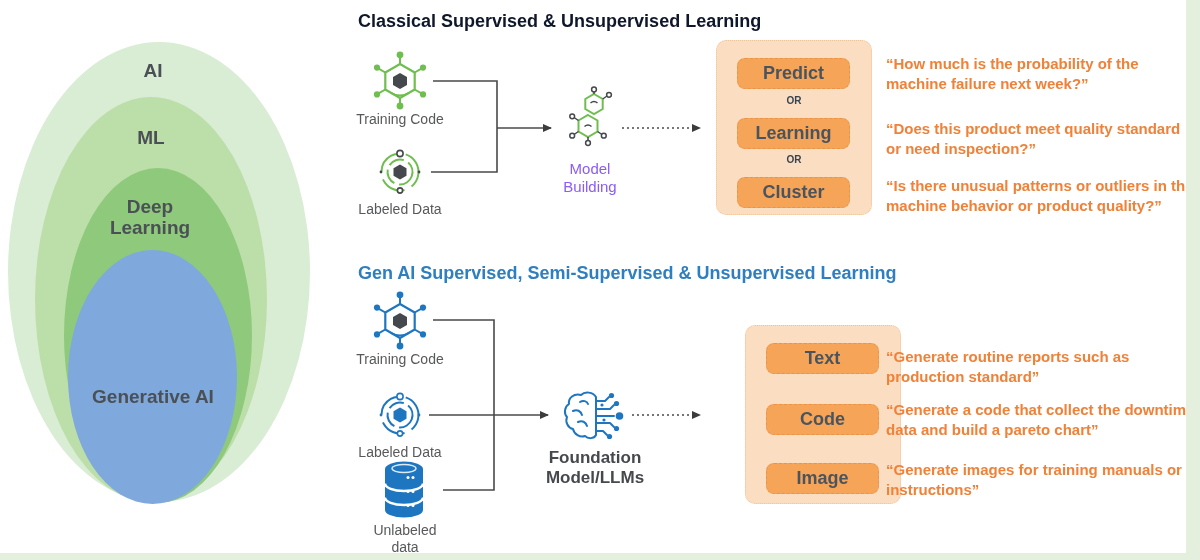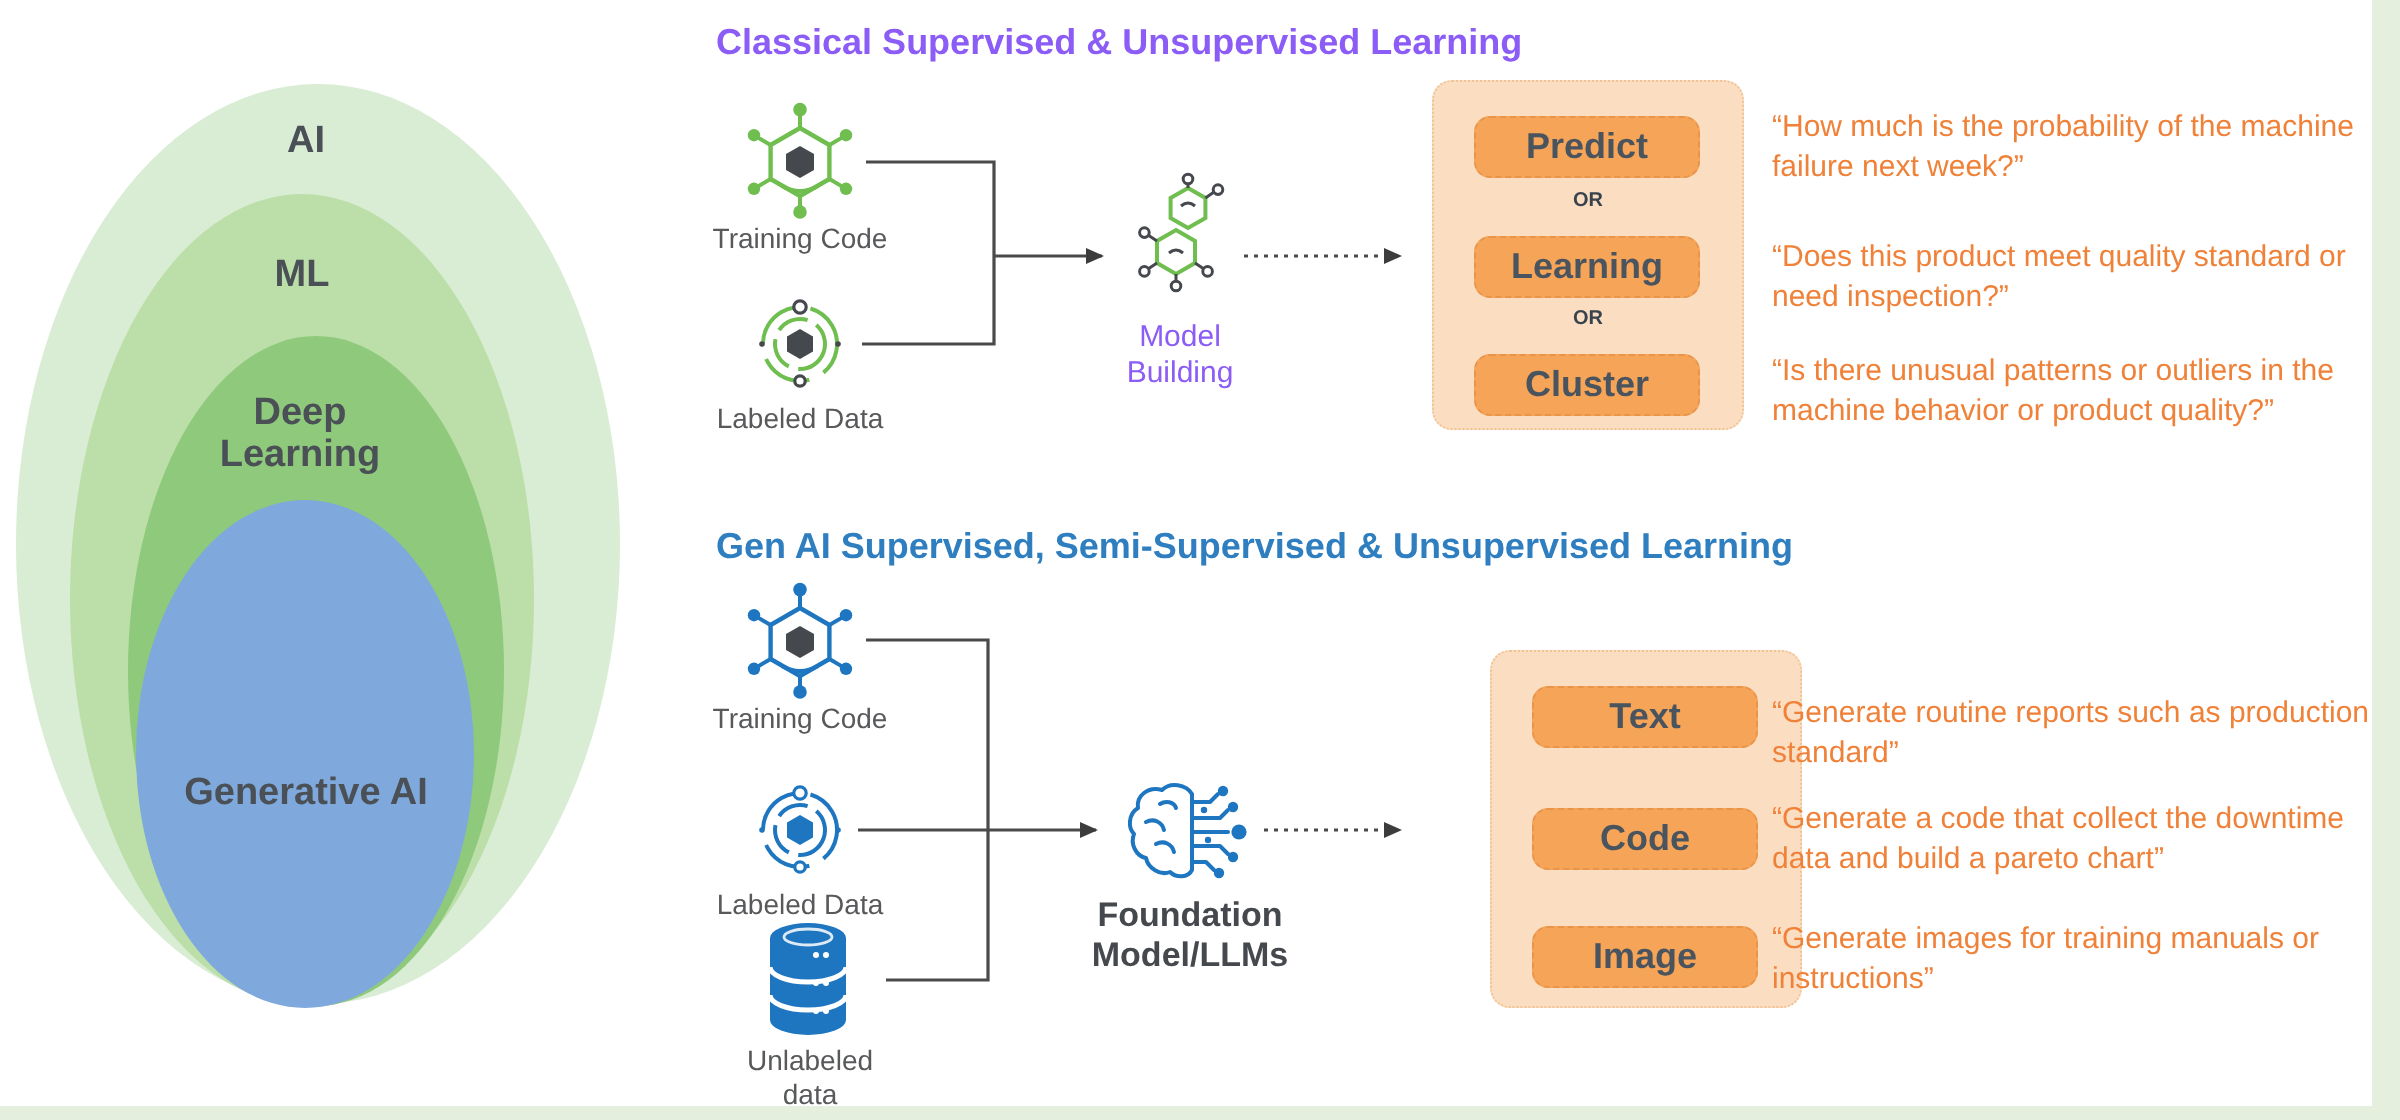--- a/index.html
+++ b/index.html
@@ -10,39 +10,39 @@
   
   .strip-right{right:0;top:0;width:14px;height:560px;background:#e4efde;}
   .strip-bottom{left:0;bottom:0;width:1200px;height:7px;background:#e4efde;}
 
   
   .ellipse{border-radius:50%;}
   .venn-label{font-weight:bold;font-size:19px;color:#4a5055;text-align:center;line-height:1.12;}
 
   
   .flow-title{font-weight:bold;font-size:18px;white-space:nowrap;}
-  .title-green{color:#8b5cf6;text-align:right;}
+  .title-green{color:#0f172a;text-align:right;}
   .title-blue{color:#2e7ec0;}
 
   
   .icon-green{color:#6fbe4f;}
   .icon-blue{color:#1e76c1;}
   .icon-box svg{width:100%;height:100%;display:block;}
 
   .icon-label{font-size:14px;color:#58595b;text-align:center;line-height:1.18;}
   .process-label{font-size:15px;color:#8b5cf6;text-align:center;line-height:1.18;}
   .foundation-label{font-size:17px;color:#45484d;font-weight:bold;text-align:center;line-height:1.18;}
 
   
   .panel{background:#fbdec2;border:1px dotted #f0c294;border-radius:10px;}
   .out-btn{left:20px;width:113px;height:31px;background:#f6a457;border:1px dashed #e8944a;border-radius:8px;
            color:#4a545e;font-weight:bold;font-size:18px;display:flex;align-items:center;justify-content:center;box-sizing:border-box;}
   .or-label{left:0;width:154px;text-align:center;font-weight:bold;font-size:10px;color:#39434d;}
 
-  .quote{width:310px;font-size:15px;font-weight:normal;color:#f08138;line-height:1.3;}
+  .quote{width:310px;font-size:15px;font-weight:bold;color:#f08138;line-height:1.3;}
 
   .connectors{left:0;top:0;pointer-events:none;}
 </style>
 </head>
 <body>
 
 <div class="canvas">
 
   <div class="abs ellipse" style="left:8px;top:42px;width:302px;height:460px;background:#d9ecd4;"></div>
   <div class="abs ellipse" style="left:35px;top:97px;width:232px;height:405px;background:#bcdfa9;"></div>

